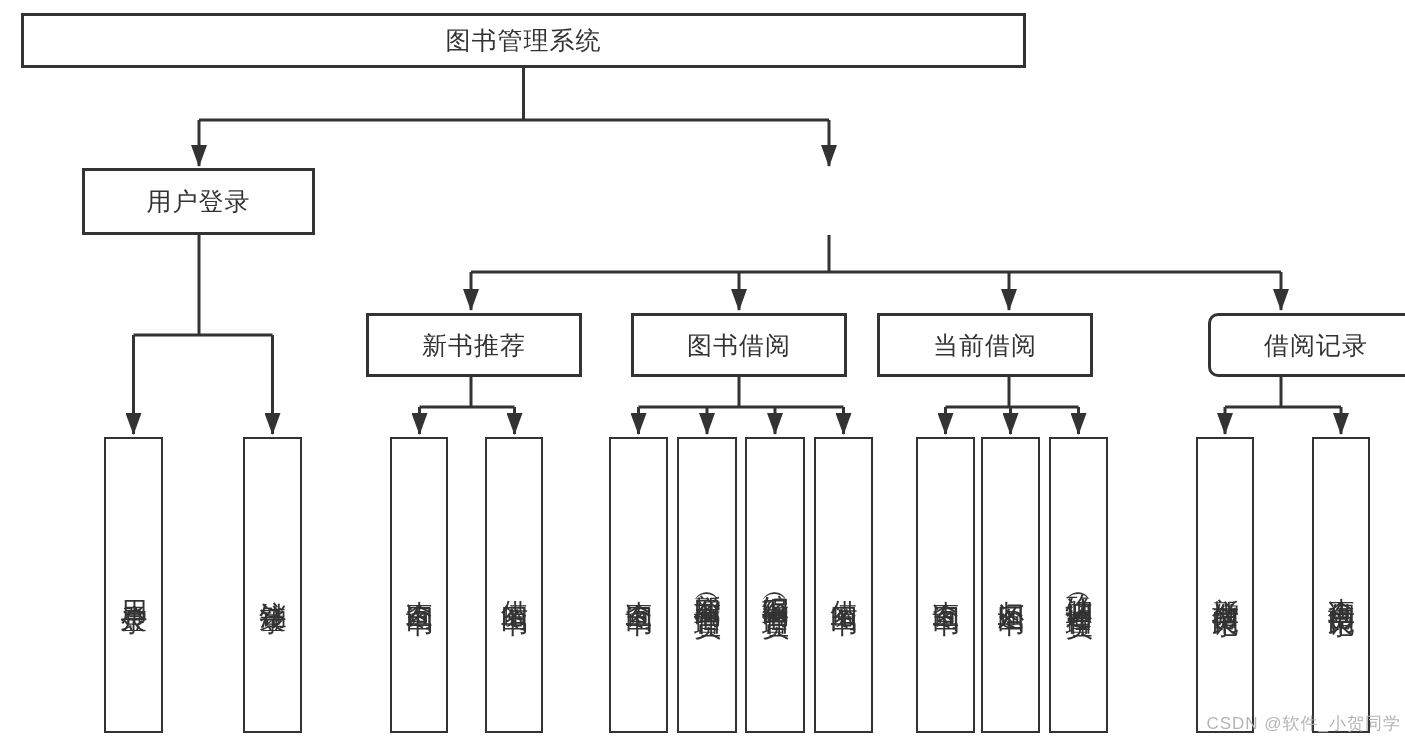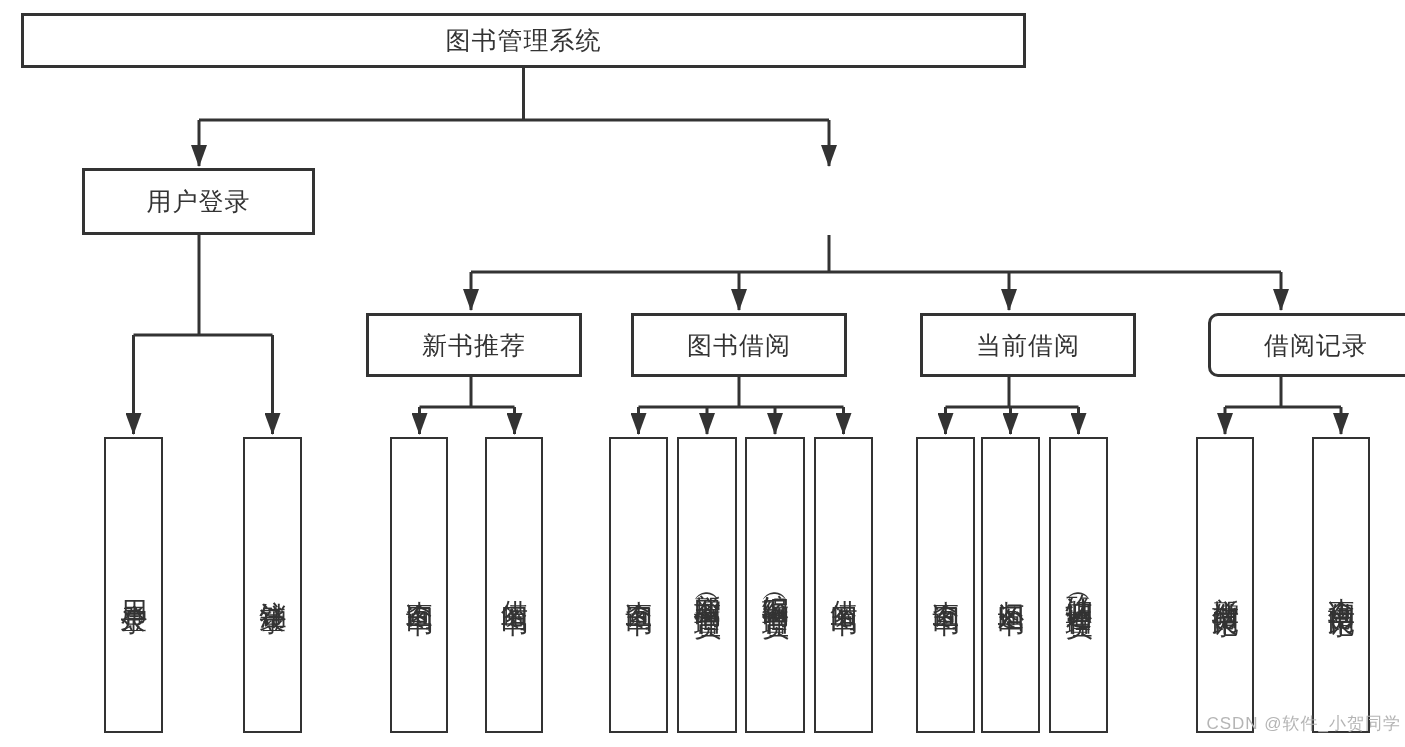--- a/index.html
+++ b/index.html
@@ -123,21 +123,21 @@
   <div class="node lvl2" style="left:82px;width:233px;">
     <span class="h-label">用户登录</span>
   </div>
 
   <div class="node lvl3" style="left:366px;">
     <span class="h-label">新书推荐</span>
   </div>
   <div class="node lvl3" style="left:631px;text-align:right;">
     <span class="h-label">图书借阅</span>
   </div>
-  <div class="node lvl3" style="left:920px;">
+  <div class="node lvl3" style="left:877px;">
     <span class="h-label">当前借阅</span>
   </div>
   <div class="node lvl3" style="left:1208px;border-radius:10px;">
     <span class="h-label">借阅记录</span>
   </div>
 
   <div class="node leaf" style="left:104px;width:59px;">
     <span class="v-label">用户登录</span>
   </div>
   <div class="node leaf" style="left:243px;width:59px;">

